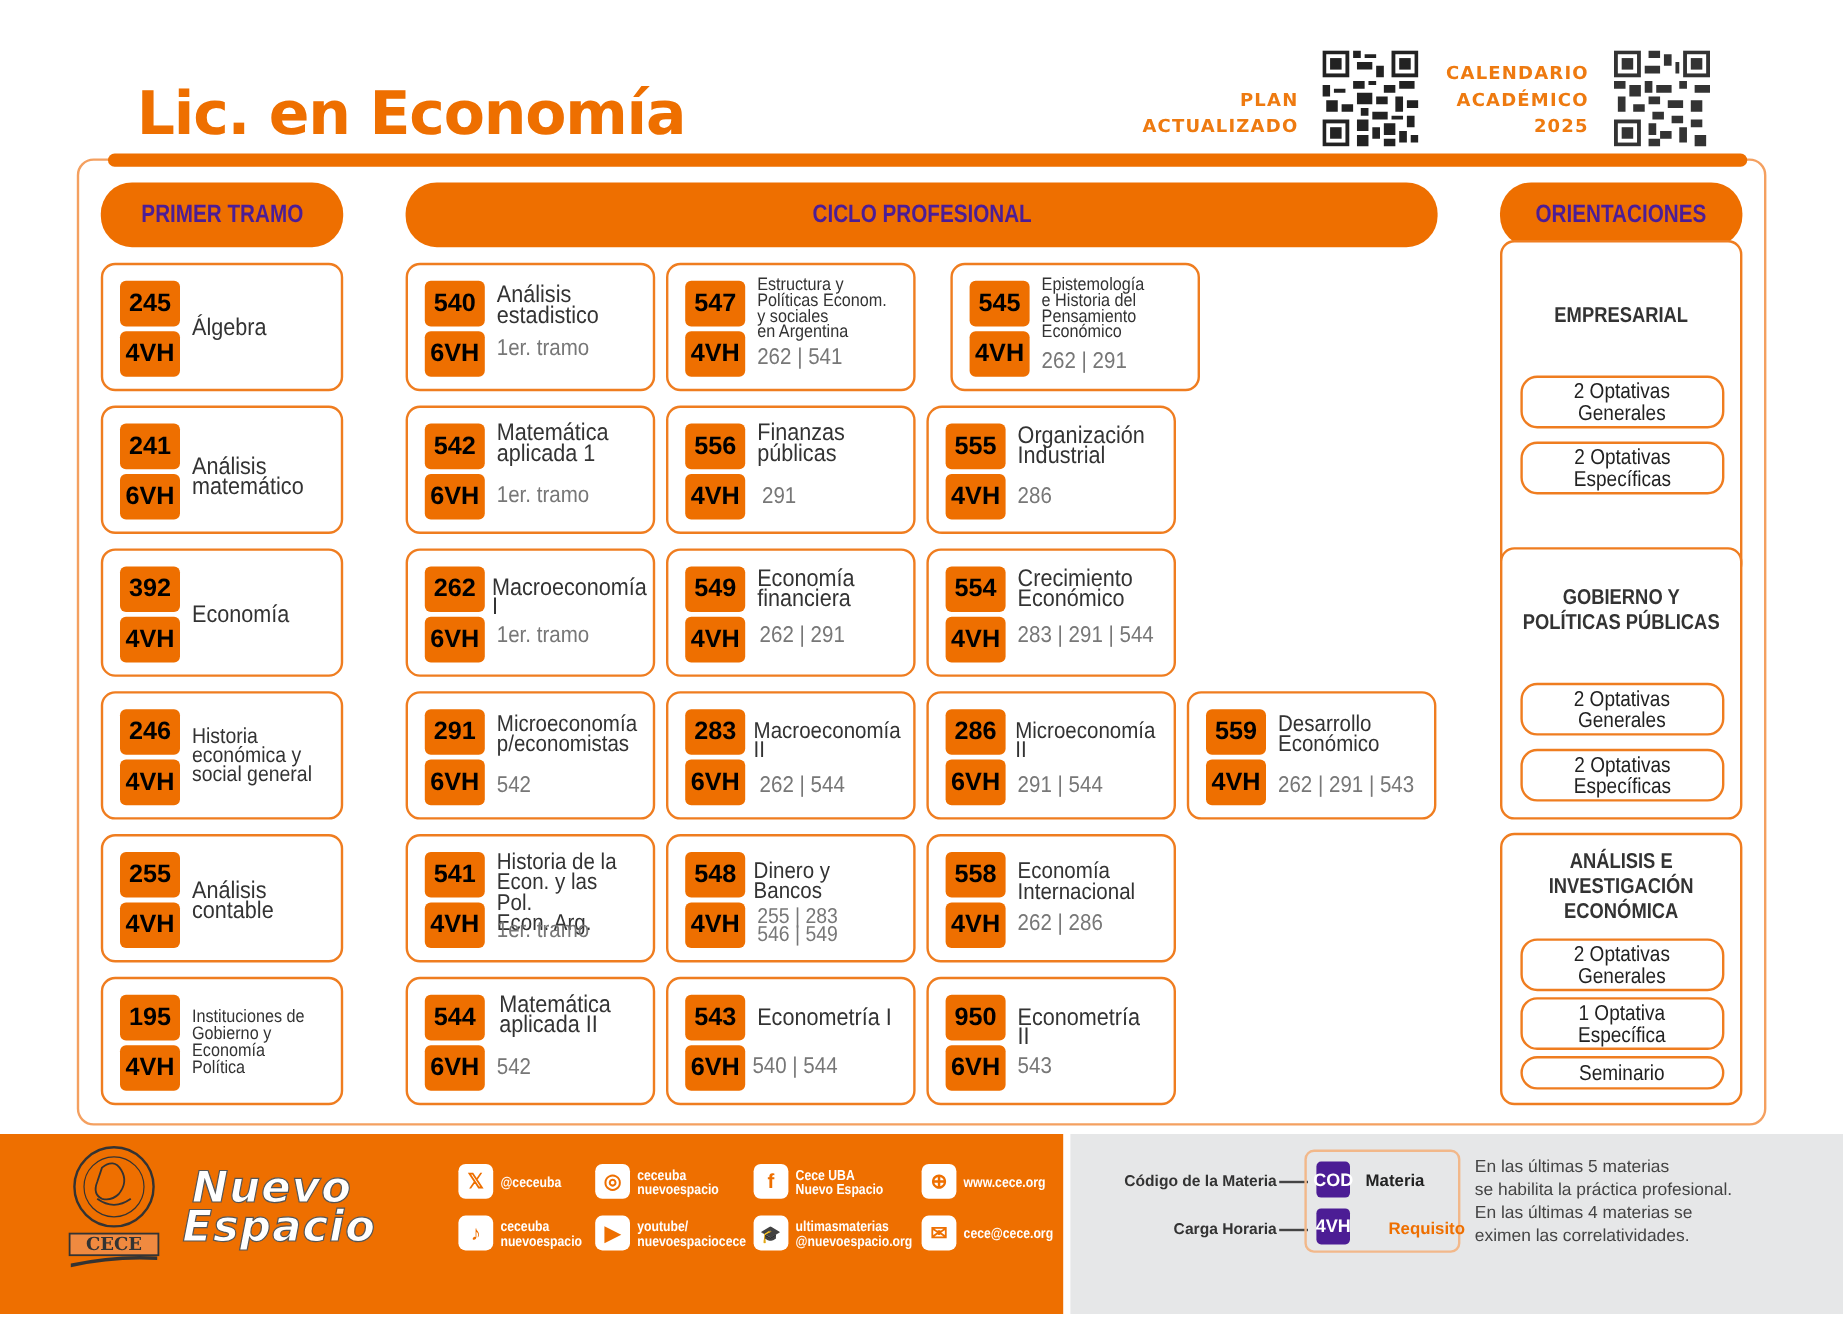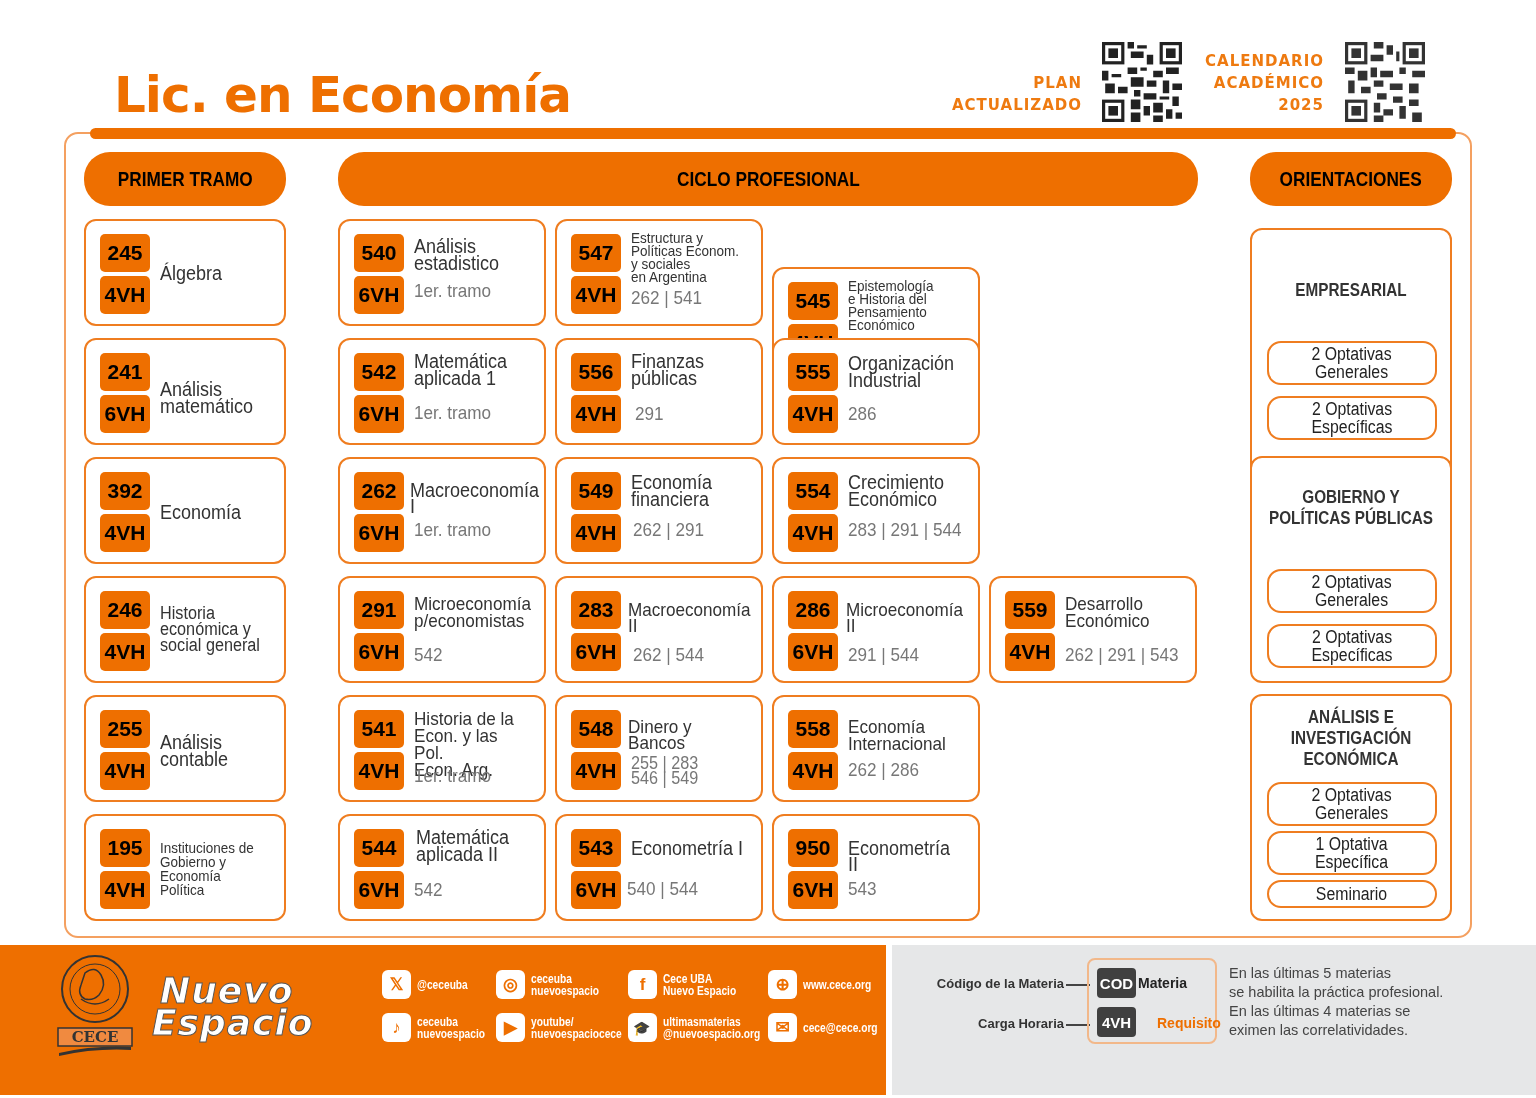--- a/index.html
+++ b/index.html
@@ -7,21 +7,21 @@
   body { position: relative; font-family: "Liberation Sans", sans-serif; color: #333; }
 
   .title { position: absolute; left: 114px; top: 66px; font-family: "DejaVu Sans", sans-serif; font-weight: bold; font-size: 50px; color: #ee6f00; letter-spacing: -1px; }
 
   .hdr-label { position: absolute; font-family: "DejaVu Sans", sans-serif; font-weight: bold; font-size: 15px; line-height: 22px; color: #ee7a10; text-align: right; letter-spacing: 1px; }
   .qr { position: absolute; width: 80px; height: 80px; background: #fff; }
 
   .frame { position: absolute; left: 64px; top: 132px; width: 1408px; height: 806px; border: 2px solid #f4a060; border-radius: 14px; }
   .frame-bar { position: absolute; left: 90px; top: 128px; width: 1366px; height: 11px; background: #ee6f00; border-radius: 6px; }
 
-  .section-head { position: absolute; height: 54px; background: #ee6f00; border-radius: 26px; color: #000000; font-family: "Liberation Sans", sans-serif; font-weight: bold; font-size: 21px; display: flex; align-items: center; justify-content: center; transform-origin: center; }
+  .section-head { position: absolute; height: 54px; background: #ee6f00; border-radius: 26px; color: #4c1d95; font-family: "Liberation Sans", sans-serif; font-weight: bold; font-size: 21px; display: flex; align-items: center; justify-content: center; transform-origin: center; }
   .section-head span { transform: scaleX(0.82); display: inline-block; }
 
   .card { position: absolute; width: 208px; height: 107px; border: 2px solid #ef7d20; border-radius: 12px; background: #fff; }
   .card .code, .card .vh { position: absolute; left: 14px; width: 50px; height: 38px; background: #ee6f00; border-radius: 5px; color: #000000; font-weight: bold; font-size: 21px; display: flex; align-items: center; justify-content: center; }
   .card .code { top: 13px; }
   .card .vh { top: 55px; }
   .card .name { position: absolute; left: 74px; right: 4px; color: #333; font-size: 18px; line-height: 16px; transform: scaleX(0.9); transform-origin: left; white-space: pre-line; }
   .card .name.small { font-size: 15px; line-height: 14px; }
   .card .req { position: absolute; left: 74px; top: 68px; color: #777; font-size: 19px; line-height: 18px; transform: scaleX(0.9); transform-origin: left; white-space: pre-line; }
   .card .req.two { top: 60px; font-size: 18px; line-height: 15px; }
@@ -36,21 +36,21 @@
 
   .cece-logo { position: absolute; left: 55px; top: 8px; width: 80px; height: 105px; }
   .brand { position: absolute; left: 160px; top: 30px; color: #fff; font-family: "DejaVu Sans", sans-serif; font-style: italic; font-weight: bold; font-size: 36px; line-height: 32px; letter-spacing: 1px; -webkit-text-stroke: 1px #555; }
   .brand .l2 { display: block; margin-left: -8px; }
 
   .social { position: absolute; display: flex; align-items: center; color: #fff; font-size: 12px; line-height: 12px; font-weight: bold; }
   .social .ic { width: 29px; height: 29px; background: #fff; border-radius: 6px; margin-right: 6px; display: flex; align-items: center; justify-content: center; color: #ee6f00; font-size: 17px; font-weight: bold; flex: none; }
   .social .tx { white-space: pre-line; transform: scaleX(0.85); transform-origin: left; }
 
   .legend-box { position: absolute; left: 195px; top: 13px; width: 130px; height: 86px; border: 2px solid #f2b88a; border-radius: 8px; }
-  .lg-code, .lg-vh { position: absolute; left: 8px; width: 39px; height: 30px; background: #404040; border-radius: 4px; color: #fff; font-weight: bold; font-size: 15px; display: flex; align-items: center; justify-content: center; }
+  .lg-code, .lg-vh { position: absolute; left: 8px; width: 28px; height: 30px; background: #4c1d95; border-radius: 4px; color: #fff; font-weight: bold; font-size: 15px; display: flex; align-items: center; justify-content: center; }
   .lg-code { top: 8px; } .lg-vh { top: 47px; }
   .lg-materia { position: absolute; left: 49px; top: 15px; font-weight: bold; font-size: 14px; color: #222; }
   .lg-req { position: absolute; left: 49px; top: 55px; font-weight: bold; font-size: 14px; color: #ee6f00; padding-left: 19px; }
   .lg-label { position: absolute; font-weight: bold; font-size: 13px; color: #333; text-align: right; }
   .lg-line { position: absolute; height: 2px; background: #444; width: 24px; }
   .note { position: absolute; left: 337px; top: 19px; font-size: 14.5px; line-height: 19px; color: #444; white-space: pre-line; }
 </style>
 </head>
 <body>
 
@@ -149,21 +149,21 @@
 </div>
 <div class="card" style="left:555px; top:219px;">
   <div class="code">547</div>
   <div class="vh">4VH</div>
   <div class="name small" style="top:10px; line-height:13px;">Estructura y
 Políticas Econom.
 y sociales
 en Argentina</div>
   <div class="req">262 | 541</div>
 </div>
-<div class="card" style="left:772px; top:219px;margin-top:48px;">
+<div class="card" style="left:792px; top:219px;">
   <div class="code">545</div>
   <div class="vh">4VH</div>
   <div class="name small" style="top:10px; line-height:13px;">Epistemología
 e Historia del
 Pensamiento
 Económico</div>
   <div class="req" style="top:72px;">262 | 291</div>
 </div>
 
 <div class="card" style="left:338px; top:338px;">
@@ -272,21 +272,21 @@
   <div class="name" style="left:74px; top:24px; font-size:20px;">Econometría I</div>
   <div class="req" style="left:70px; top:64px;">540 | 544</div>
 </div>
 <div class="card" style="left:772px; top:814px;">
   <div class="code">950</div>
   <div class="vh">6VH</div>
   <div class="name" style="top:24px; font-size:20px;">Econometría II</div>
   <div class="req" style="top:64px;">543</div>
 </div>
 
-<div class="orient" style="top:228px; height:282px;">
+<div class="orient" style="top:200px; height:282px;">
   <div class="o-title" style="top:50px;">EMPRESARIAL</div>
   <div class="pill" style="top:111px; height:44px;"><span>2 Optativas
 Generales</span></div>
   <div class="pill" style="top:166px; height:44px;"><span>2 Optativas
 Específicas</span></div>
 </div>
 <div class="orient" style="top:456px; height:227px;">
   <div class="o-title" style="top:29px; white-space:pre-line;">GOBIERNO Y
 POLÍTICAS PÚBLICAS</div>
   <div class="pill" style="top:111px; height:44px;"><span>2 Optativas

